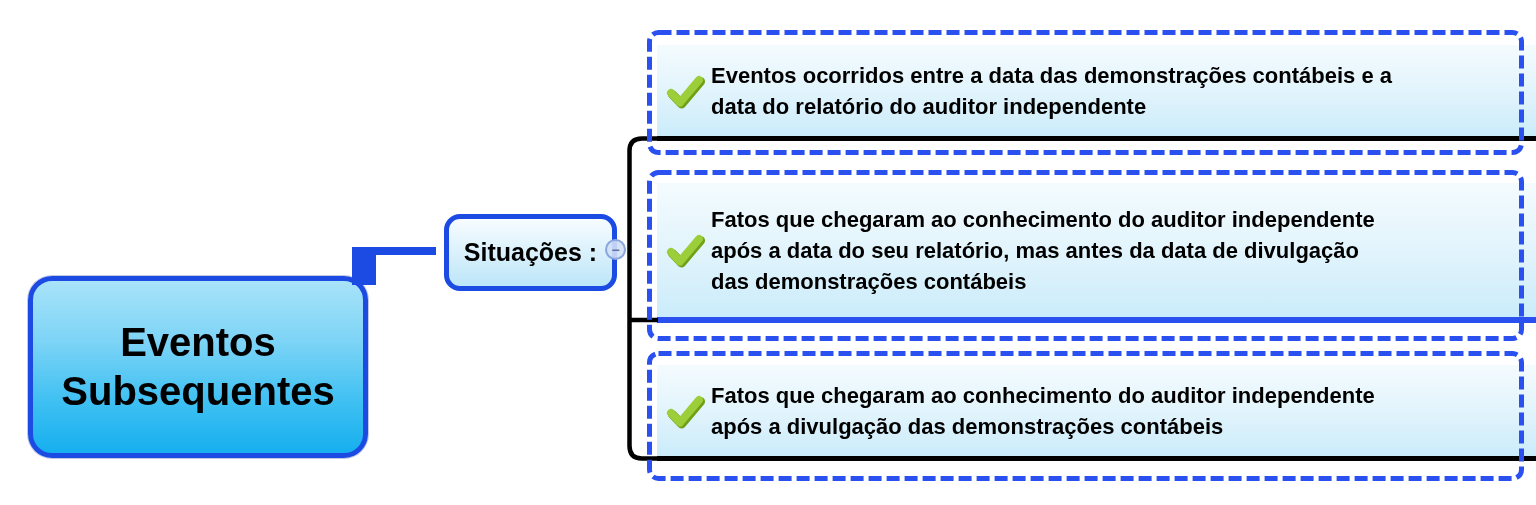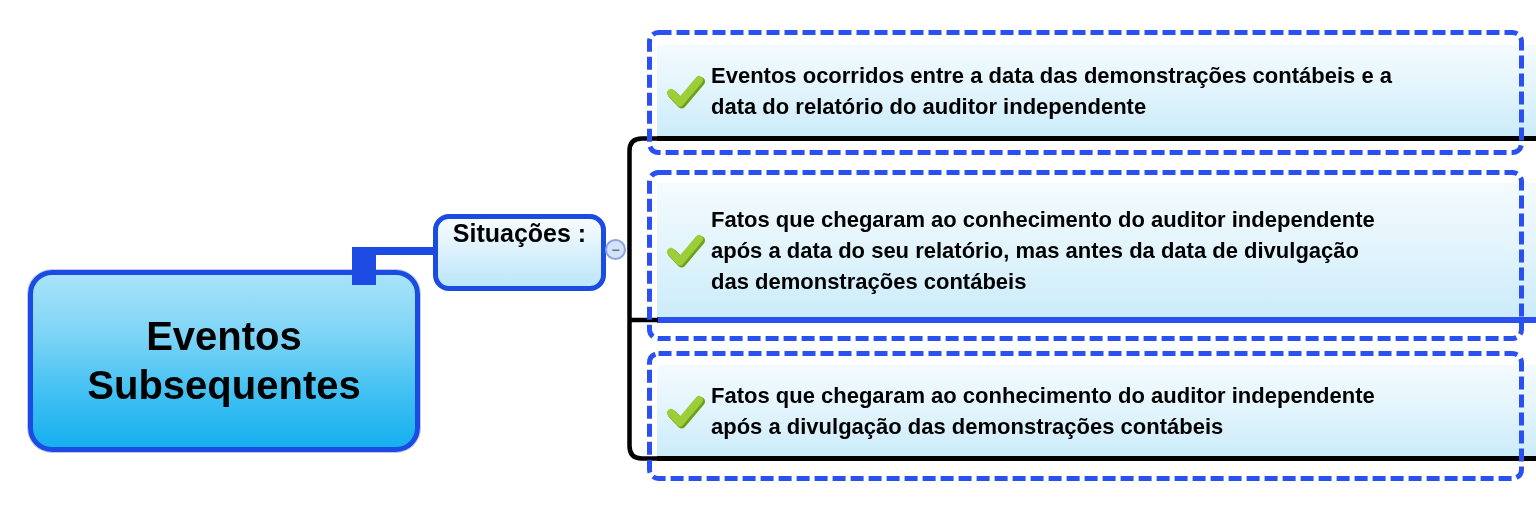--- a/index.html
+++ b/index.html
@@ -2,39 +2,39 @@
 <html><head>
 <meta charset="utf-8">
 <style>
   html,body{margin:0;padding:0;background:#fff;}
   .canvas{
     position:relative;width:1536px;height:505px;background:#ffffff;overflow:hidden;
     font-family:"Liberation Sans", sans-serif;
   }
   
   .root-node{
-    position:absolute;left:28px;top:270px;width:392px;height:182px;
+    position:absolute;left:28px;top:276px;width:340px;height:182px;
     box-sizing:border-box;border:5px solid #1C4BE4;border-radius:24px;
     background:linear-gradient(180deg,#A8E3F9 0%,#7DD4F6 35%,#3FC0F2 70%,#16AFEF 100%);
     display:flex;align-items:center;justify-content:center;
     box-shadow:0 0 0 1px rgba(12,40,150,0.25);
   }
   .root-label{
     font-size:40px;font-weight:bold;color:#000;line-height:49px;
     text-align:center;white-space:pre-line;
   }
   
   .conn-line{position:absolute;left:352px;top:247px;width:84px;height:8px;background:#1C4BE4;}
   .conn-square{position:absolute;left:352px;top:247px;width:24px;height:38px;background:#1C4BE4;}
   
   .sub-node{
-    position:absolute;left:433px;top:214px;width:173px;height:77px;
+    position:absolute;left:444px;top:214px;width:173px;height:77px;
     box-sizing:border-box;border:5px solid #1C4BE4;border-radius:16px;
     background:linear-gradient(180deg,#F7FCFF 0%,#DDF2FC 45%,#BCE6F9 100%);
-    display:flex;align-items:flex-start;justify-content:center;
+    display:flex;align-items:center;justify-content:center;
   }
   .sub-label{font-size:25px;font-weight:bold;color:#000;white-space:nowrap;}
   
   .toggle{
     position:absolute;left:605px;top:239px;width:21px;height:21px;box-sizing:border-box;
     border:2px solid #8BA6DC;border-radius:50%;background:rgba(208,224,246,0.9);
     display:flex;align-items:center;justify-content:center;cursor:pointer;
   }
   .minus{font-size:14px;line-height:14px;color:#64719F;font-weight:bold;}
   

